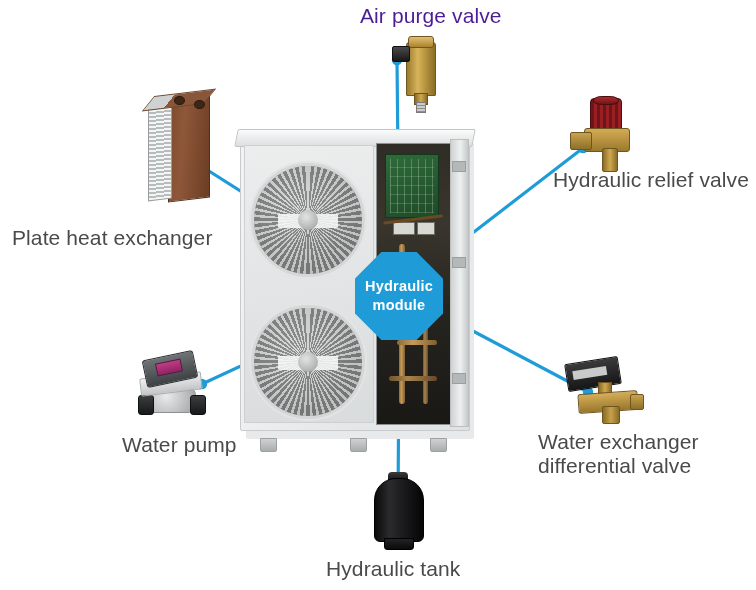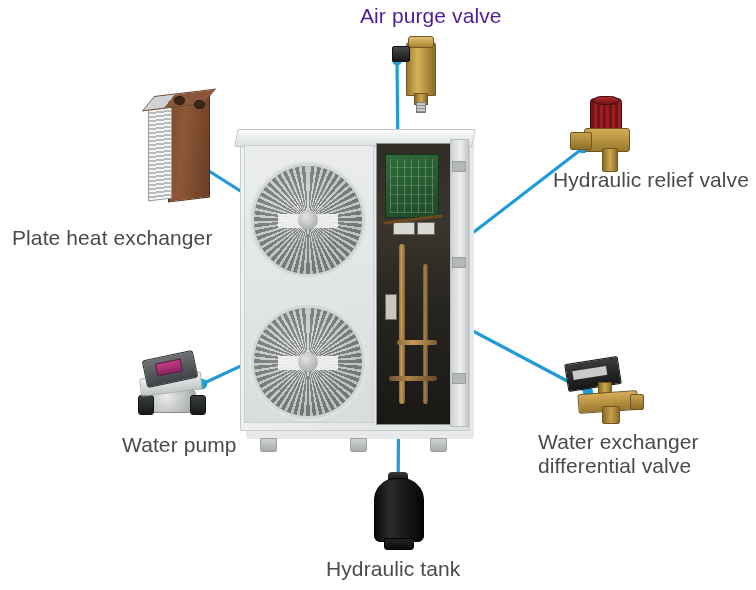--- a/index.html
+++ b/index.html
@@ -450,20 +450,27 @@
 
   <div class="part" id="pump">
     <div class="pm-body"></div>
     <div class="pm-flangeL"></div>
     <div class="pm-flangeR"></div>
     <div class="pm-mid"></div>
     <div class="pm-head"></div>
     <div class="pm-screen"></div>
   </div>
 
+  <div id="badge">
+    <div class="oct"></div>
+    <div class="txt">
+      <span>Hydraulic</span>
+      <span>module</span>
+    </div>
+  </div>
 
   <div id="labels">
       <div class="label" style="left: 360px; top: 4px; color: #4c1d95;">Air purge valve</div>
       <div class="label" style="left: 553px; top: 168px; color: rgb(74, 74, 74);">Hydraulic relief valve</div>
       <div class="label" style="left: 538px; top: 430px; color: rgb(74, 74, 74);">Water exchanger
 differential valve</div>
       <div class="label" style="left: 326px; top: 557px; color: rgb(74, 74, 74);">Hydraulic tank</div>
       <div class="label" style="left: 122px; top: 433px; color: rgb(74, 74, 74);">Water pump</div>
       <div class="label" style="left: 12px; top: 207px; color: rgb(74, 74, 74); margin-top: 19px;">Plate heat exchanger</div>
     </div>

